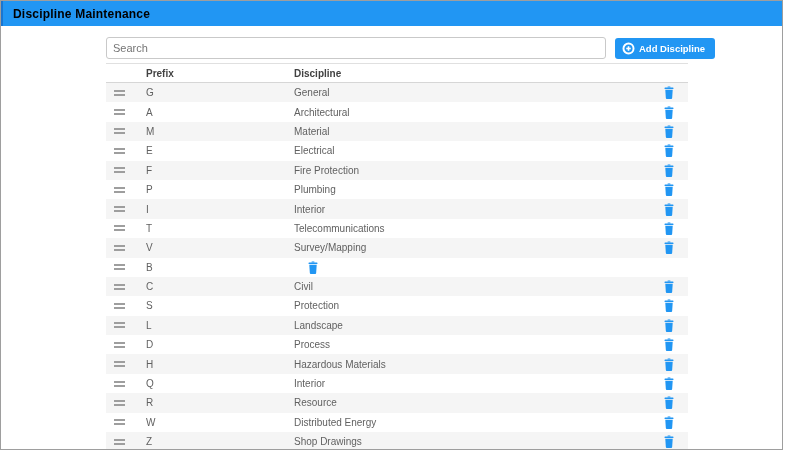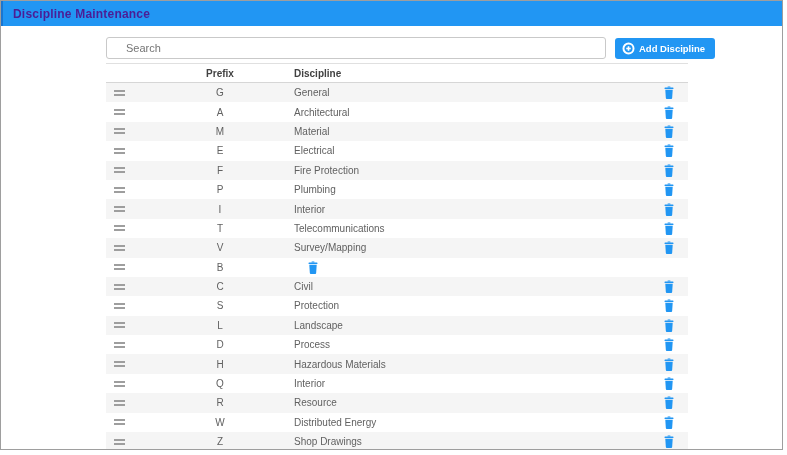--- a/index.html
+++ b/index.html
@@ -19,37 +19,37 @@
   }
   .titlebar {
     height: 25px;
     background: #2196f3;
     display: flex;
     align-items: center;
     padding-left: 10px;
     border-left: 2px solid #1976d2;
   }
   .titlebar .title {
-    color: #4c1d95;
+    color: #000000;
     font-size: 12px;
     font-weight: bold;
     letter-spacing: 0.2px;
   }
   .toolbar {
     margin: 11px 0 0 105px;
     display: flex;
     align-items: center;
     height: 22px;
   }
   .search-input {
     width: 500px;
     height: 22px;
     border: 1px solid #c9c9c9;
     border-radius: 3px;
-    padding: 0 19px;
+    padding: 0 6px;
     font-size: 11px;
     color: #424242;
     font-family: "Liberation Sans", sans-serif;
     outline: none;
   }
   .search-input::placeholder { color: #757575; }
   .add-btn {
     margin-left: 9px;
     height: 21px;
     background: #2196f3;
@@ -88,21 +88,21 @@
   }
   .trow {
     display: flex;
     align-items: center;
     height: 19.4px;
     color: #616161;
   }
   .trow.odd  { background: #f5f5f5; }
   .trow.even { background: #ffffff; }
   .col-handle { width: 40px; padding-left: 8px; display: flex; align-items: center; }
-  .col-prefix { width: 148px; text-align: center; }
+  .col-prefix { width: 148px; }
   .col-disc   { flex: 1; }
   .col-del    { width: 38px; display: flex; justify-content: center; align-items: center; }
   .drag-handle {
     width: 11px; height: 6px;
     border-top: 2px solid #9e9e9e;
     border-bottom: 2px solid #9e9e9e;
     cursor: grab;
   }
   .trash-btn {
     background: none; border: none; padding: 0;

